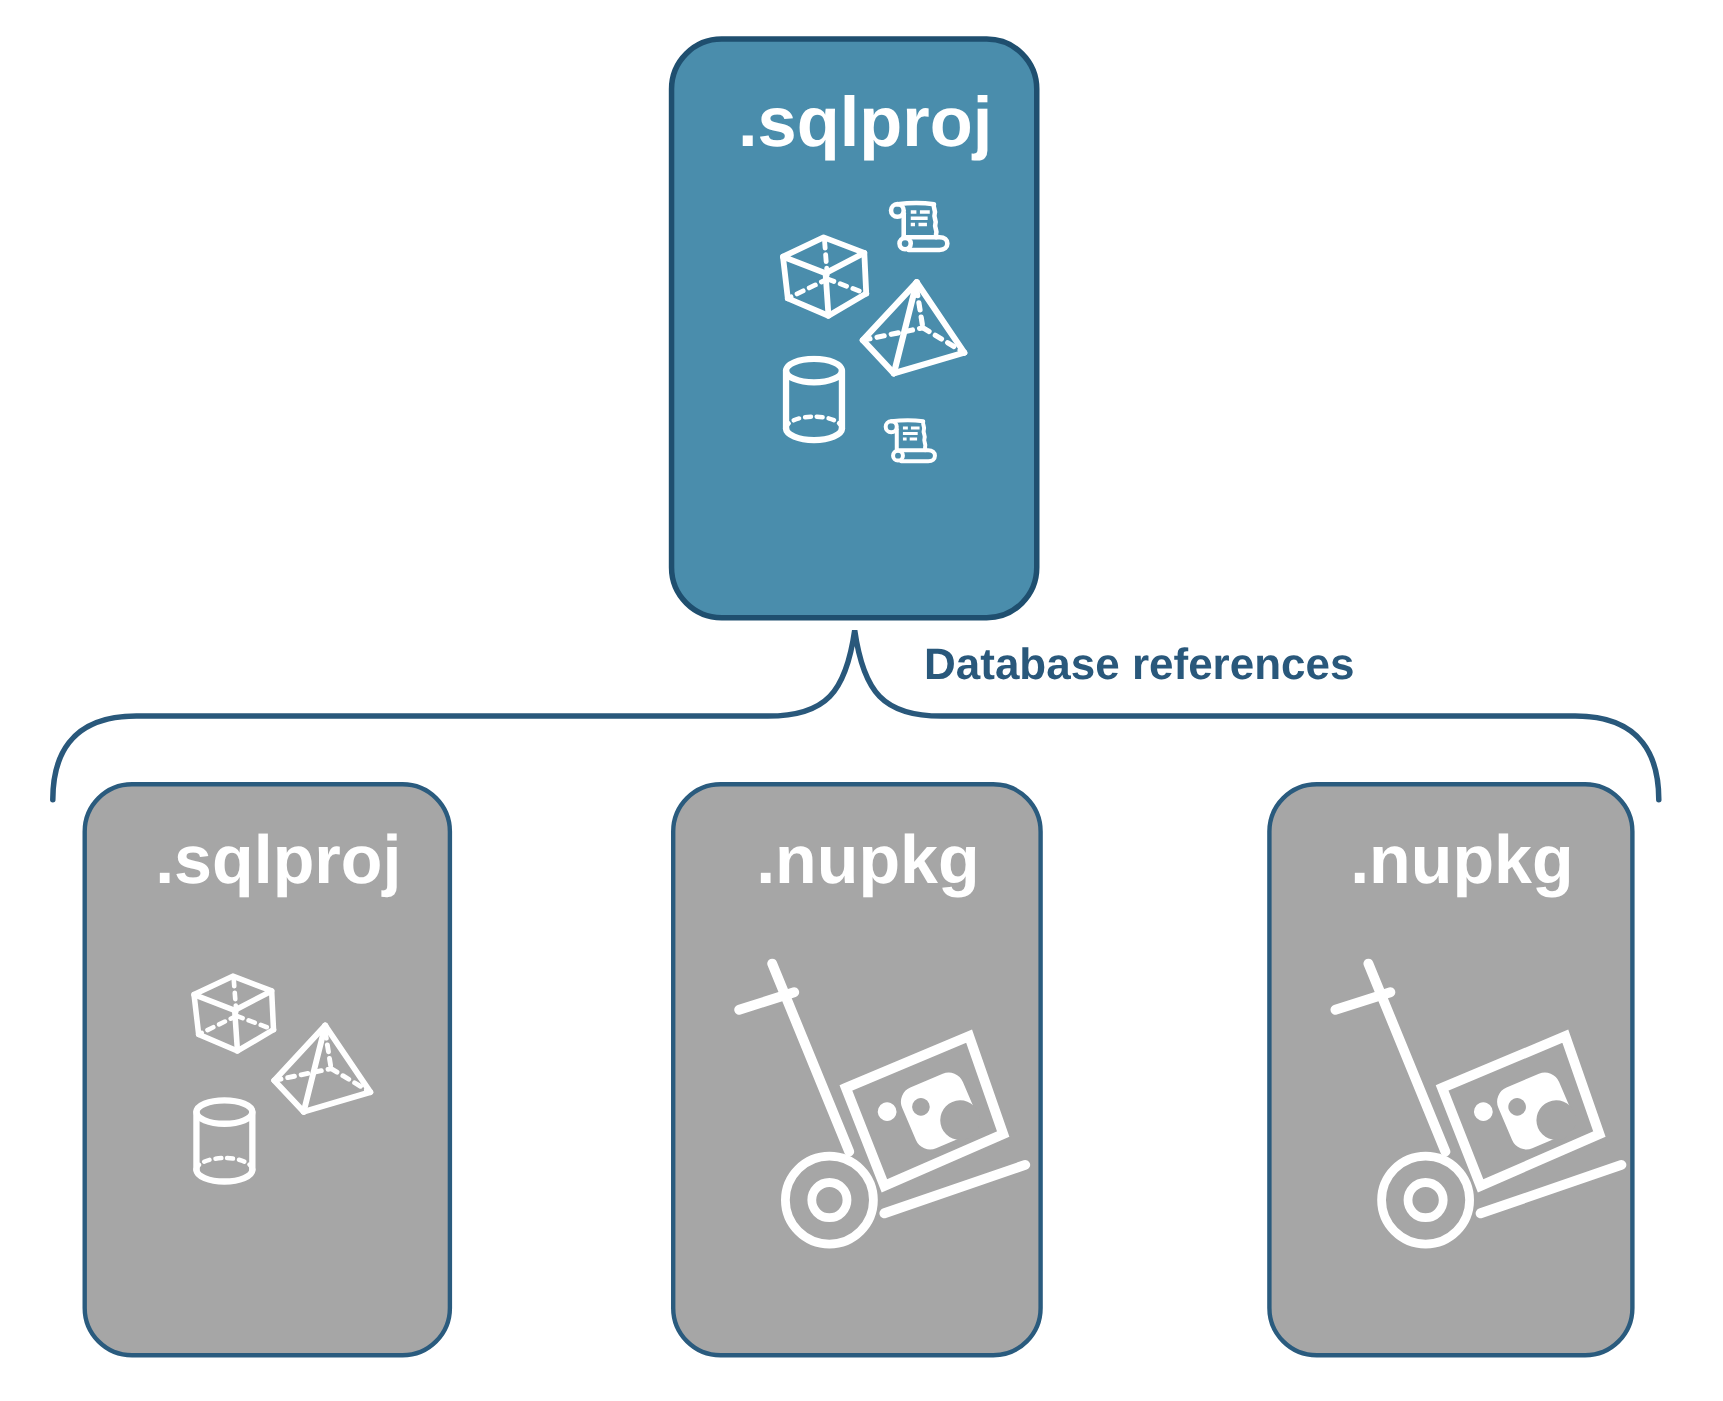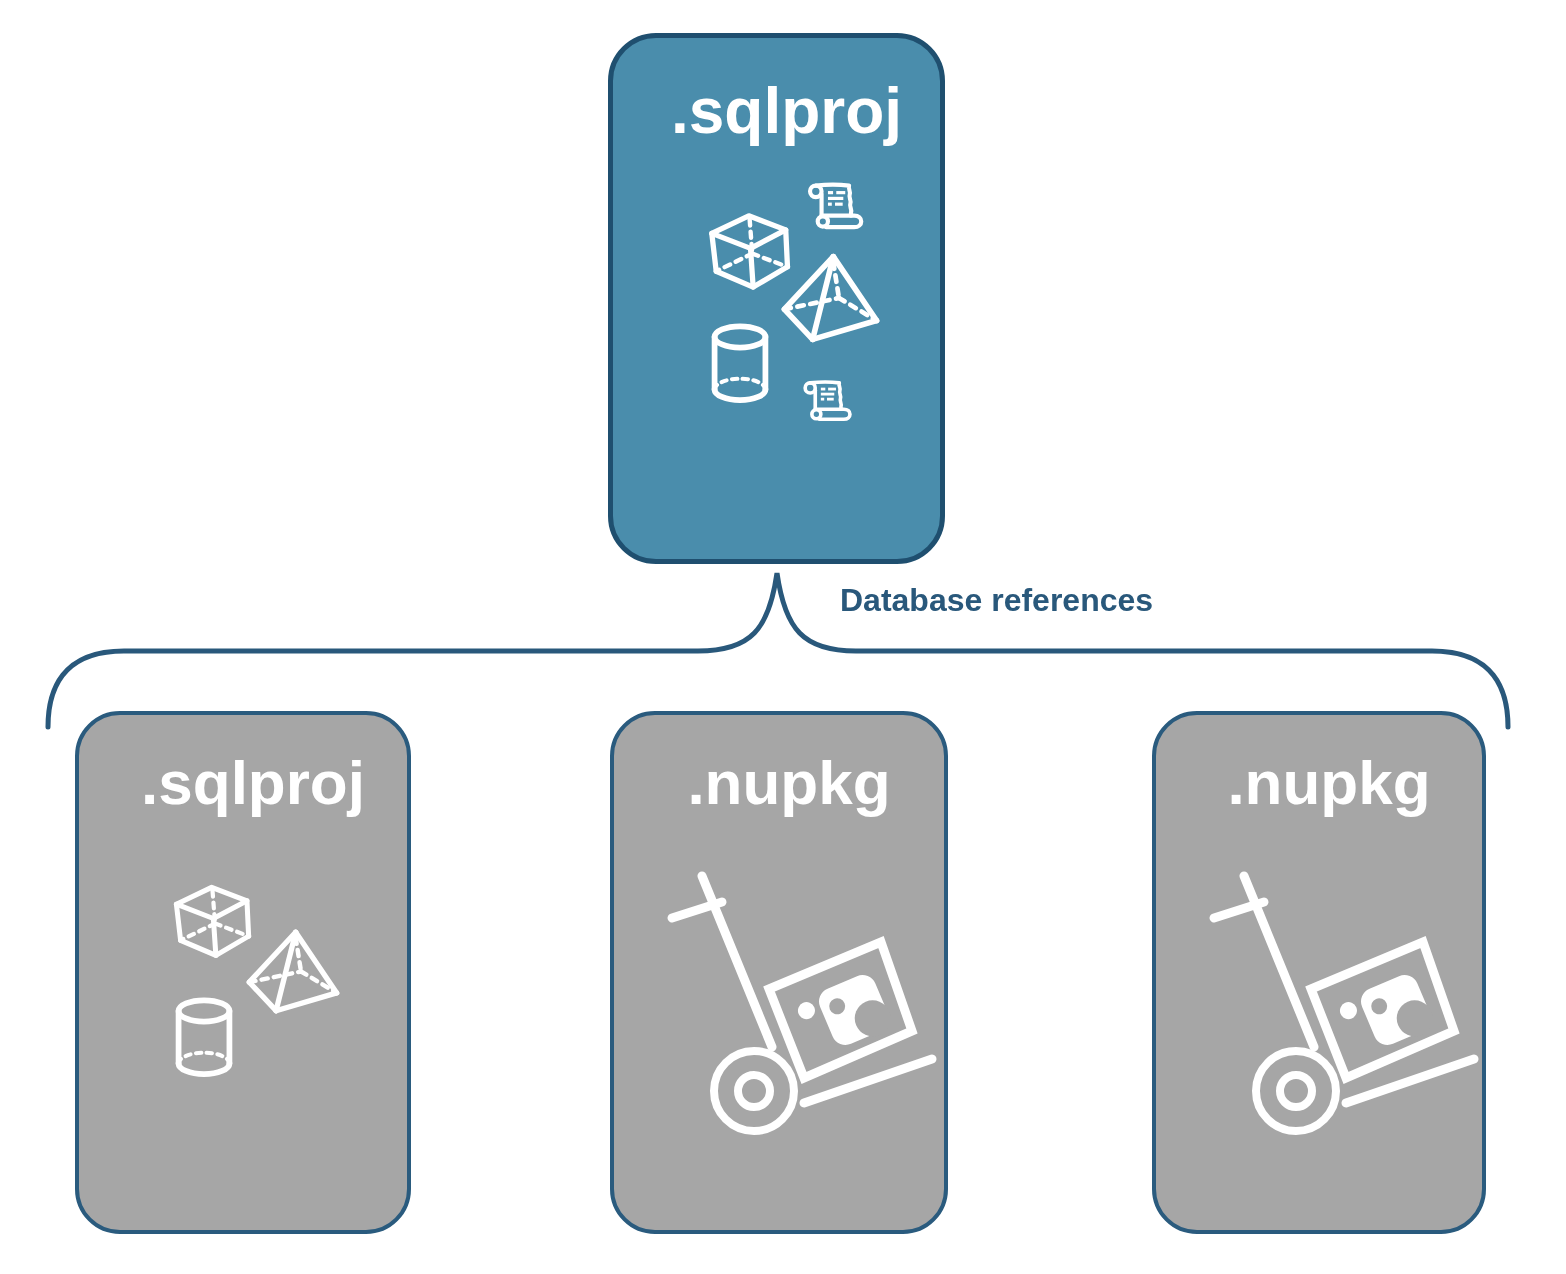--- a/index.html
+++ b/index.html
@@ -57,21 +57,21 @@
   #c1-cube     {left:88px; top:164px;width:86px;height:84px;}
   #c1-pyramid  {left:165px;top:209px;width:98px;height:95px;}
   #c1-cyl      {left:92px; top:282px;width:66px;height:82px;}
   
   .truck{left:30px;top:139px;width:300px;height:300px;}
   
   #brace{position:absolute;left:0;top:0;width:1566px;height:1274px;pointer-events:none;}
   #connector-label{
     position:absolute;
     left:840px;top:582px;
-    font-size:32px;font-weight:700;
+    font-size:40px;font-weight:700;
     color:#29587b;
     white-space:nowrap;
   }
 </style>
 </head>
 <body>
 
 <div id="canvas">
 
   <svg width="0" height="0" style="position:absolute" aria-hidden="true">

